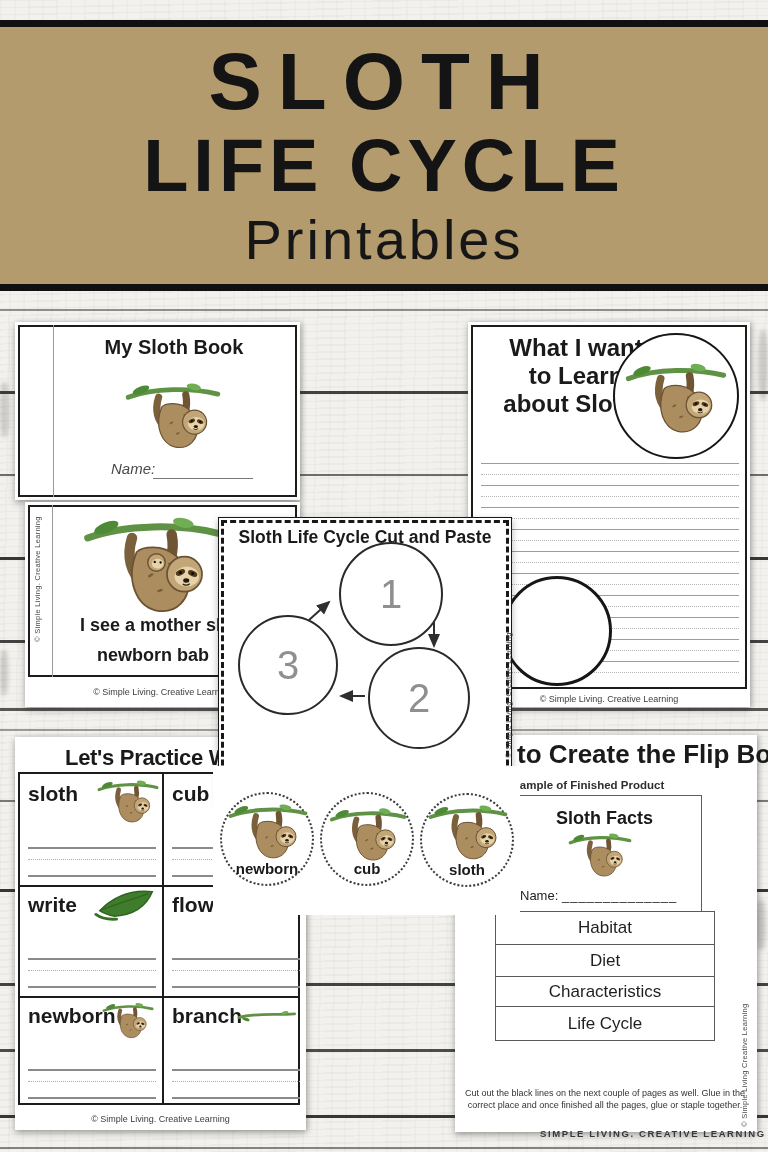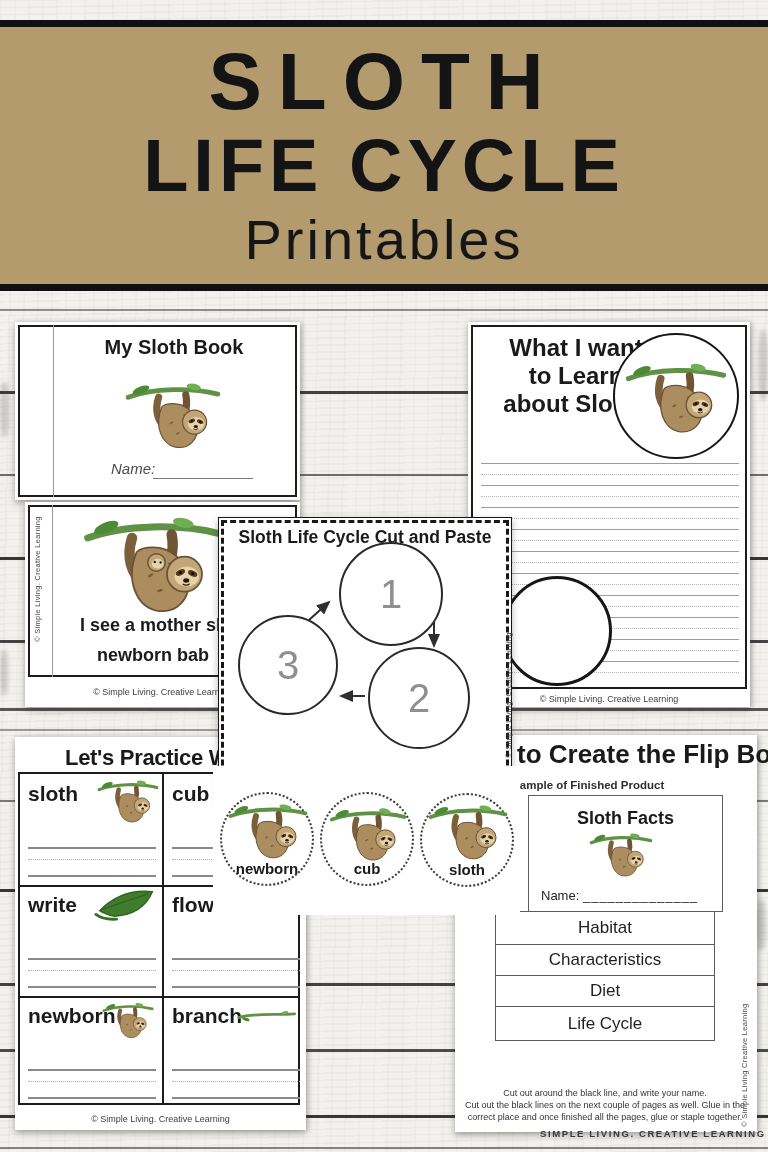--- a/index.html
+++ b/index.html
@@ -75,21 +75,21 @@
 
   
   .circles{left:213px;top:766px;width:307px;height:149px;box-shadow:none;}
   .cut-circle{position:absolute;width:94px;height:94px;border:2px dotted #3c3c3c;border-radius:50%;background:#fff;}
   .cut-circle .lbl{position:absolute;left:0;right:0;top:66px;text-align:center;font-size:15px;font-weight:600;}
 
   
   .flip{left:455px;top:735px;width:302px;height:397px;}
   .flip .heading{position:absolute;left:62px;top:4px;font-size:26px;font-weight:600;white-space:nowrap;}
   .flip .example{position:absolute;left:0;right:42px;top:44px;text-align:center;font-size:11.5px;font-weight:600;color:#2e2e2e;}
-  .flip .flap{position:absolute;left:73px;top:60px;width:195px;height:117px;border:1.5px solid #5e5e5e;background:#fff;}
+  .flip .flap{position:absolute;left:52px;top:60px;width:195px;height:117px;border:1.5px solid #5e5e5e;background:#fff;}
   .flip .flap .ftitle{position:absolute;left:0;right:0;top:12px;text-align:center;font-size:18px;font-weight:600;}
   .flip .flap .namerow{position:absolute;left:12px;top:92px;font-size:13px;color:#222;}
   .flip .tabs{position:absolute;left:40px;top:177px;width:220px;}
   .flip .tab{border:1.5px solid #5a5a5a;background:#fff;margin-top:-1.5px;
     display:flex;align-items:center;justify-content:center;font-size:17px;color:#1f1f1f;}
   .flip .instr{position:absolute;left:2px;top:352px;width:296px;text-align:center;
     font-size:9px;line-height:12.2px;color:#333;}
   .brand{position:absolute;left:540px;top:1128px;width:218px;font-size:9.5px;font-weight:700;
     letter-spacing:1.6px;color:#383838;white-space:nowrap;}
 </style>
@@ -290,26 +290,25 @@
       <svg style="position:absolute;left:60px;top:34px;" width="64" height="51" viewBox="0 0 120 96">
           <use href="#sloth"></use>
         </svg>
       <div class="namerow">
         <span>Name:</span>
         <span style="letter-spacing:1px;">______________</span>
       </div>
     </div>
     <div class="tabs">
       <div class="tab" style="height:35px;">Habitat</div>
+      <div class="tab" style="height:33px;">Diet</div>
       <div class="tab" style="height:32px;">Characteristics</div>
-      <div class="tab" style="height:33px;">Diet</div>
       <div class="tab" style="height:35px;">Life Cycle</div>
     </div>
     <div class="instr">
-      <div>Cut out around the black line, and write your name.</div>
       <div>Cut out the black lines on the next couple of pages as well. Glue in the</div>
       <div>correct place and once finished all the pages, glue or staple together.</div>
     </div>
     <div class="vtext" style="left:285px;top:392px;">© Simple Living Creative Learning</div>
   </div>
 
   <div class="card">
     <div class="stitch"></div>
     <div class="title">Sloth Life Cycle Cut and Paste</div>
     <div class="cp-circle" style="left:120px;top:24px;width:104px;height:104px;">

